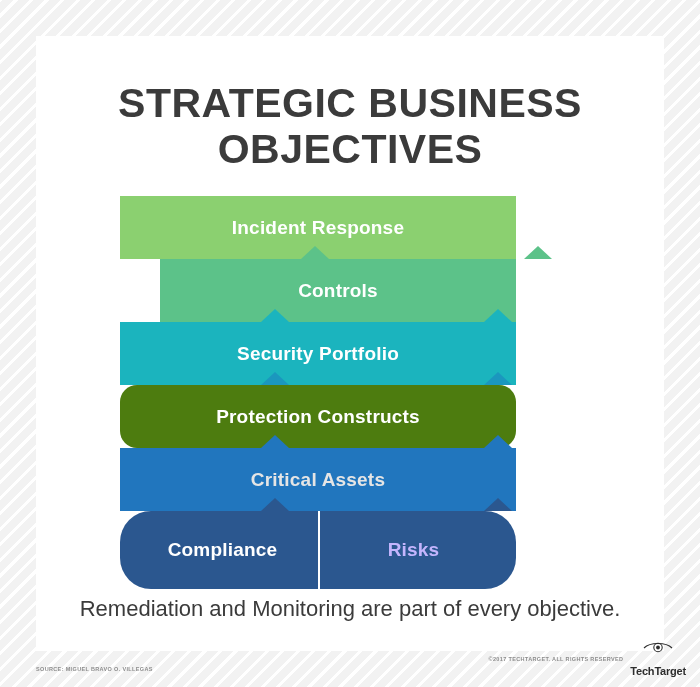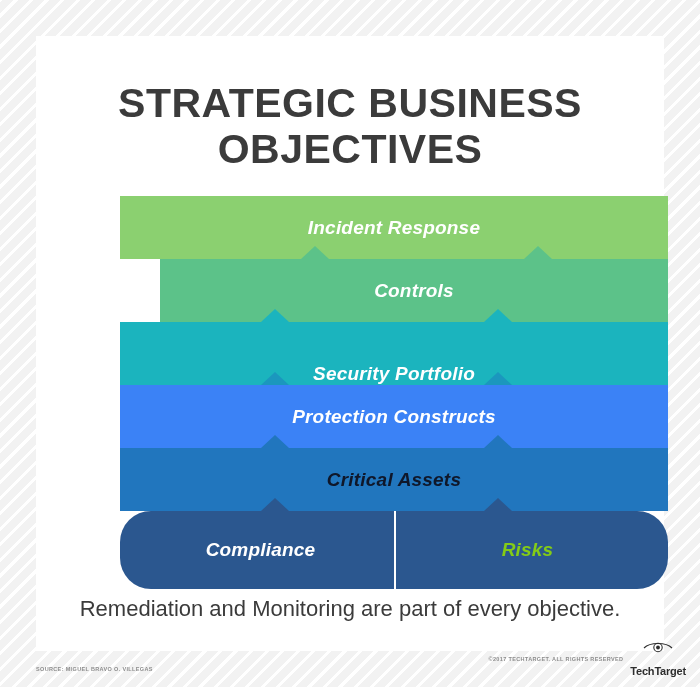--- a/index.html
+++ b/index.html
@@ -43,22 +43,21 @@
     letter-spacing: 0.5px;
     color: #3b3b3b;
     font-family: "Liberation Sans", sans-serif;
   }
 
   
   .pyramid {
     position: absolute;
     left: 84px;
     top: 160px;
-    width: 548px;
-    font-style: italic;
+    width: 396px;
   }
 
   .band {
     position: relative;
     height: 63px;
     display: flex;
     align-items: center;
     justify-content: center;
     color: #ffffff;
     font-size: 19px;
@@ -180,44 +179,44 @@
     <div class="band" style="background-color: rgb(139, 208, 112); color: rgb(139, 208, 112);">
       <span class="band-label" style="color: rgb(255, 255, 255);">Incident Response</span>
     </div>
 
     <div class="band" style="background-color: rgb(92, 194, 137); color: rgb(92, 194, 137); margin-left: 40px;">
       <span class="notch left"></span>
       <span class="notch right"></span>
       <span class="band-label" style="color: rgb(255, 255, 255);">Controls</span>
     </div>
 
-    <div class="band" style="background-color: rgb(27, 180, 190); color: rgb(27, 180, 190); align-items: flex-end;">
+    <div class="band" style="background-color: rgb(27, 180, 190); color: rgb(27, 180, 190);">
       <span class="notch left"></span>
       <span class="notch right"></span>
       <span class="band-label" style="color: rgb(255, 255, 255);">Security Portfolio</span>
     </div>
 
-    <div class="band" style="background-color: #3b82f6; color: rgb(27, 151, 190);">
+    <div class="band" style="background-color: #4d7c0f; color: rgb(27, 151, 190); border-radius: 17px;">
       <span class="notch left"></span>
       <span class="notch right"></span>
       <span class="band-label" style="color: rgb(255, 255, 255);">Protection Constructs</span>
     </div>
 
     <div class="band" style="background-color: rgb(33, 118, 190); color: rgb(33, 118, 190);">
       <span class="notch left"></span>
       <span class="notch right"></span>
-      <span class="band-label" style="color: #0f172a;">Critical Assets</span>
+      <span class="band-label" style="color: #e5e5e5;">Critical Assets</span>
     </div>
 
     <div class="band tall split" style="background-color: rgb(43, 87, 143); color: rgb(43, 87, 143);">
       <span class="notch left"></span>
       <span class="notch right"></span>
       <span class="split-divider"></span>
       <span class="split-half" style="color: rgb(255, 255, 255);">Compliance</span>
-      <span class="split-half" style="color: #84cc16;">Risks</span>
+      <span class="split-half" style="color: #c4b5fd;">Risks</span>
     </div>
 
   </div>
 
   <div class="caption">Remediation and Monitoring are part of every objective.</div>
 </div>
 
 <div class="footer-source">SOURCE: MIGUEL BRAVO O. VILLEGAS</div>
 
 <div class="footer-right">

